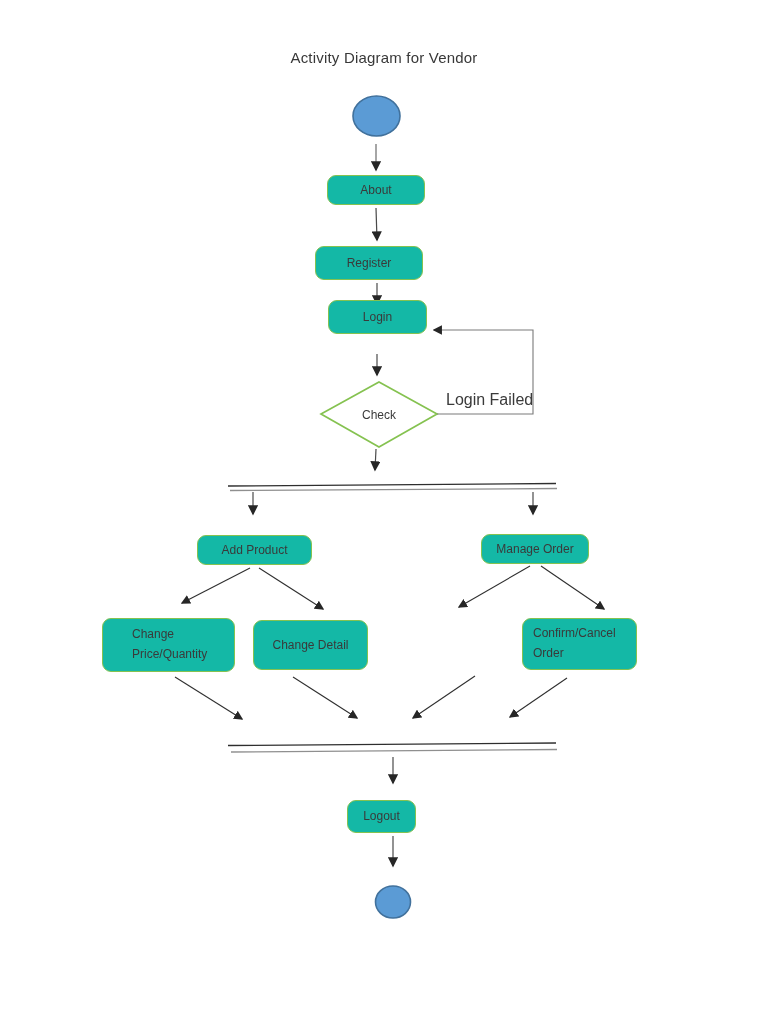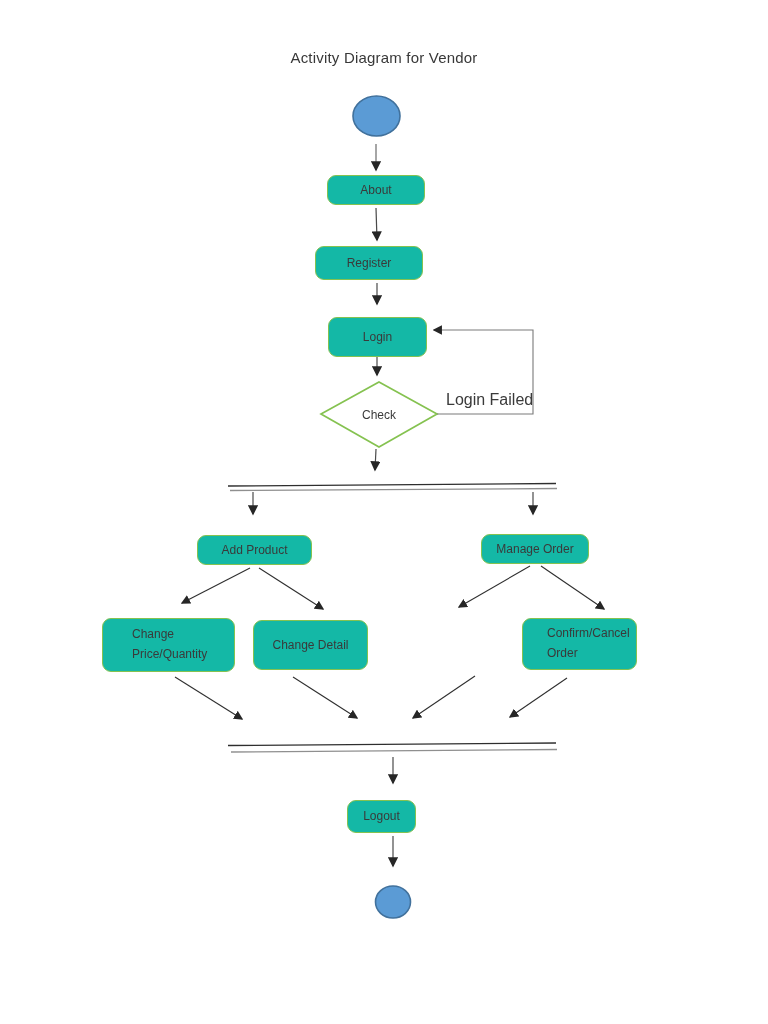--- a/index.html
+++ b/index.html
@@ -81,21 +81,21 @@
   </svg>
 
   <div class="box" style="left:327px;top:175px;width:98px;height:30px;">
     <span>About</span>
   </div>
 
   <div class="box" style="left:315px;top:246px;width:108px;height:34px;">
     <span>Register</span>
   </div>
 
-  <div class="box" style="left:328px;top:317px;width:99px;height:40px;">
+  <div class="box" style="left:328px;top:300px;width:99px;height:34px;">
     <span>Login</span>
   </div>
 
   <div class="diamond-label" style="left:321px;top:382px;width:116px;height:65px;">
     <span>Check</span>
   </div>
 
   <div class="edge-label" style="left:446px;top:391px;">Login Failed</div>
 
   <div class="box" style="left:481px;top:534px;width:108px;height:30px;">
@@ -109,21 +109,21 @@
   <div class="box left2" style="left:102px;top:618px;width:133px;height:54px;">
     <span>Change</span>
     <span>Price/Quantity</span>
   </div>
 
   <div class="box" style="left:253px;top:620px;width:115px;height:50px;">
     <span>Change Detail</span>
   </div>
 
 
-  <div class="box left2" style="left:522px;top:618px;width:115px;height:52px;padding-left:24px;">
+  <div class="box left2" style="left:522px;top:618px;width:115px;height:52px;padding-left:10px;">
     <span>Confirm/Cancel</span>
     <span>Order</span>
   </div>
 
   <div class="box" style="left:347px;top:800px;width:69px;height:33px;">
     <span>Logout</span>
   </div>
 
 </div>
 

